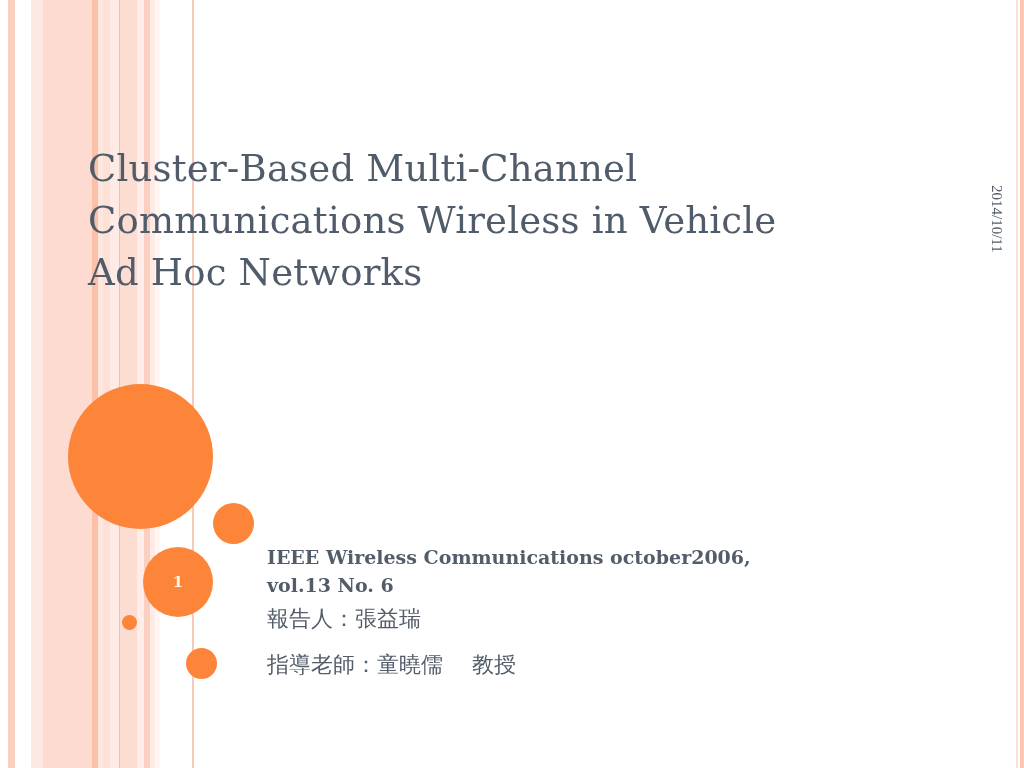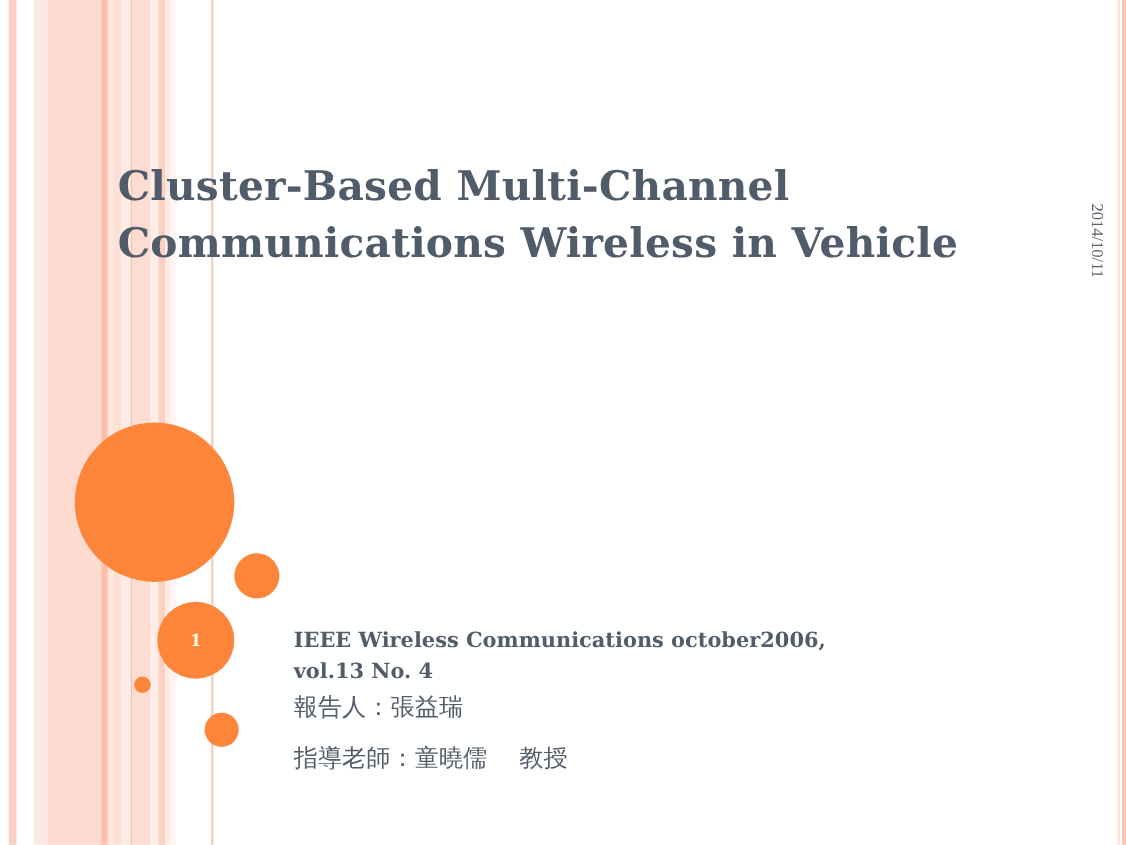--- a/index.html
+++ b/index.html
@@ -19,26 +19,26 @@
       top: 0;
       height: 768px;
     }
     .circle {
       position: absolute;
       border-radius: 50%;
       background: #fd853a;
     }
     .slide-title {
       position: absolute;
-      left: 107px;
+      left: 88px;
       top: 143px;
       width: 860px;
       margin: 0;
       font-family: "DejaVu Serif", "Liberation Serif", serif;
-      font-weight: bold;
+      font-weight: normal;
       font-size: 37px;
       line-height: 52px;
       color: #515c6a;
       letter-spacing: 0.2px;
     }
     .slide-title span {
       display: block;
       white-space: nowrap;
     }
     .date-label {
@@ -62,21 +62,21 @@
       line-height: 70px;
       text-align: center;
       font-family: "DejaVu Serif", "Liberation Serif", serif;
       font-weight: bold;
       font-size: 15px;
       color: #fff4e8;
     }
     .subtitle {
       position: absolute;
       left: 267px;
-      top: 568px;
+      top: 543px;
       width: 640px;
       color: #535d6a;
     }
     .subtitle .source {
       font-family: "DejaVu Serif", "Liberation Serif", serif;
       font-weight: bold;
       font-size: 19px;
       line-height: 28px;
       margin: 0;
     }
@@ -124,24 +124,25 @@
 <div class="circle" style="left:213px;top:503px;width:41px;height:41px;"></div>
 <div class="circle" style="left:143px;top:547px;width:70px;height:70px;"></div>
 <div class="circle" style="left:122px;top:615px;width:15px;height:15px;"></div>
 <div class="circle" style="left:186px;top:648px;width:31px;height:31px;"></div>
 
 <div class="slide-number">1</div>
 
 <h1 class="slide-title">
   <span>Cluster-Based Multi-Channel</span>
   <span>Communications Wireless in Vehicle</span>
+  <span>Ad Hoc Networks</span>
 </h1>
 
 <div class="date-label">2014/10/11</div>
 
 <div class="subtitle">
   <p class="source">
     <span>IEEE Wireless Communications october2006,</span>
-    <span>vol.13 No. 4</span>
+    <span>vol.13 No. 6</span>
   </p>
   <p class="cjk">報告人：張益瑞</p>
   <p class="cjk first">指導老師：童曉儒　 教授</p>
 </div>
 
 </body></html>

